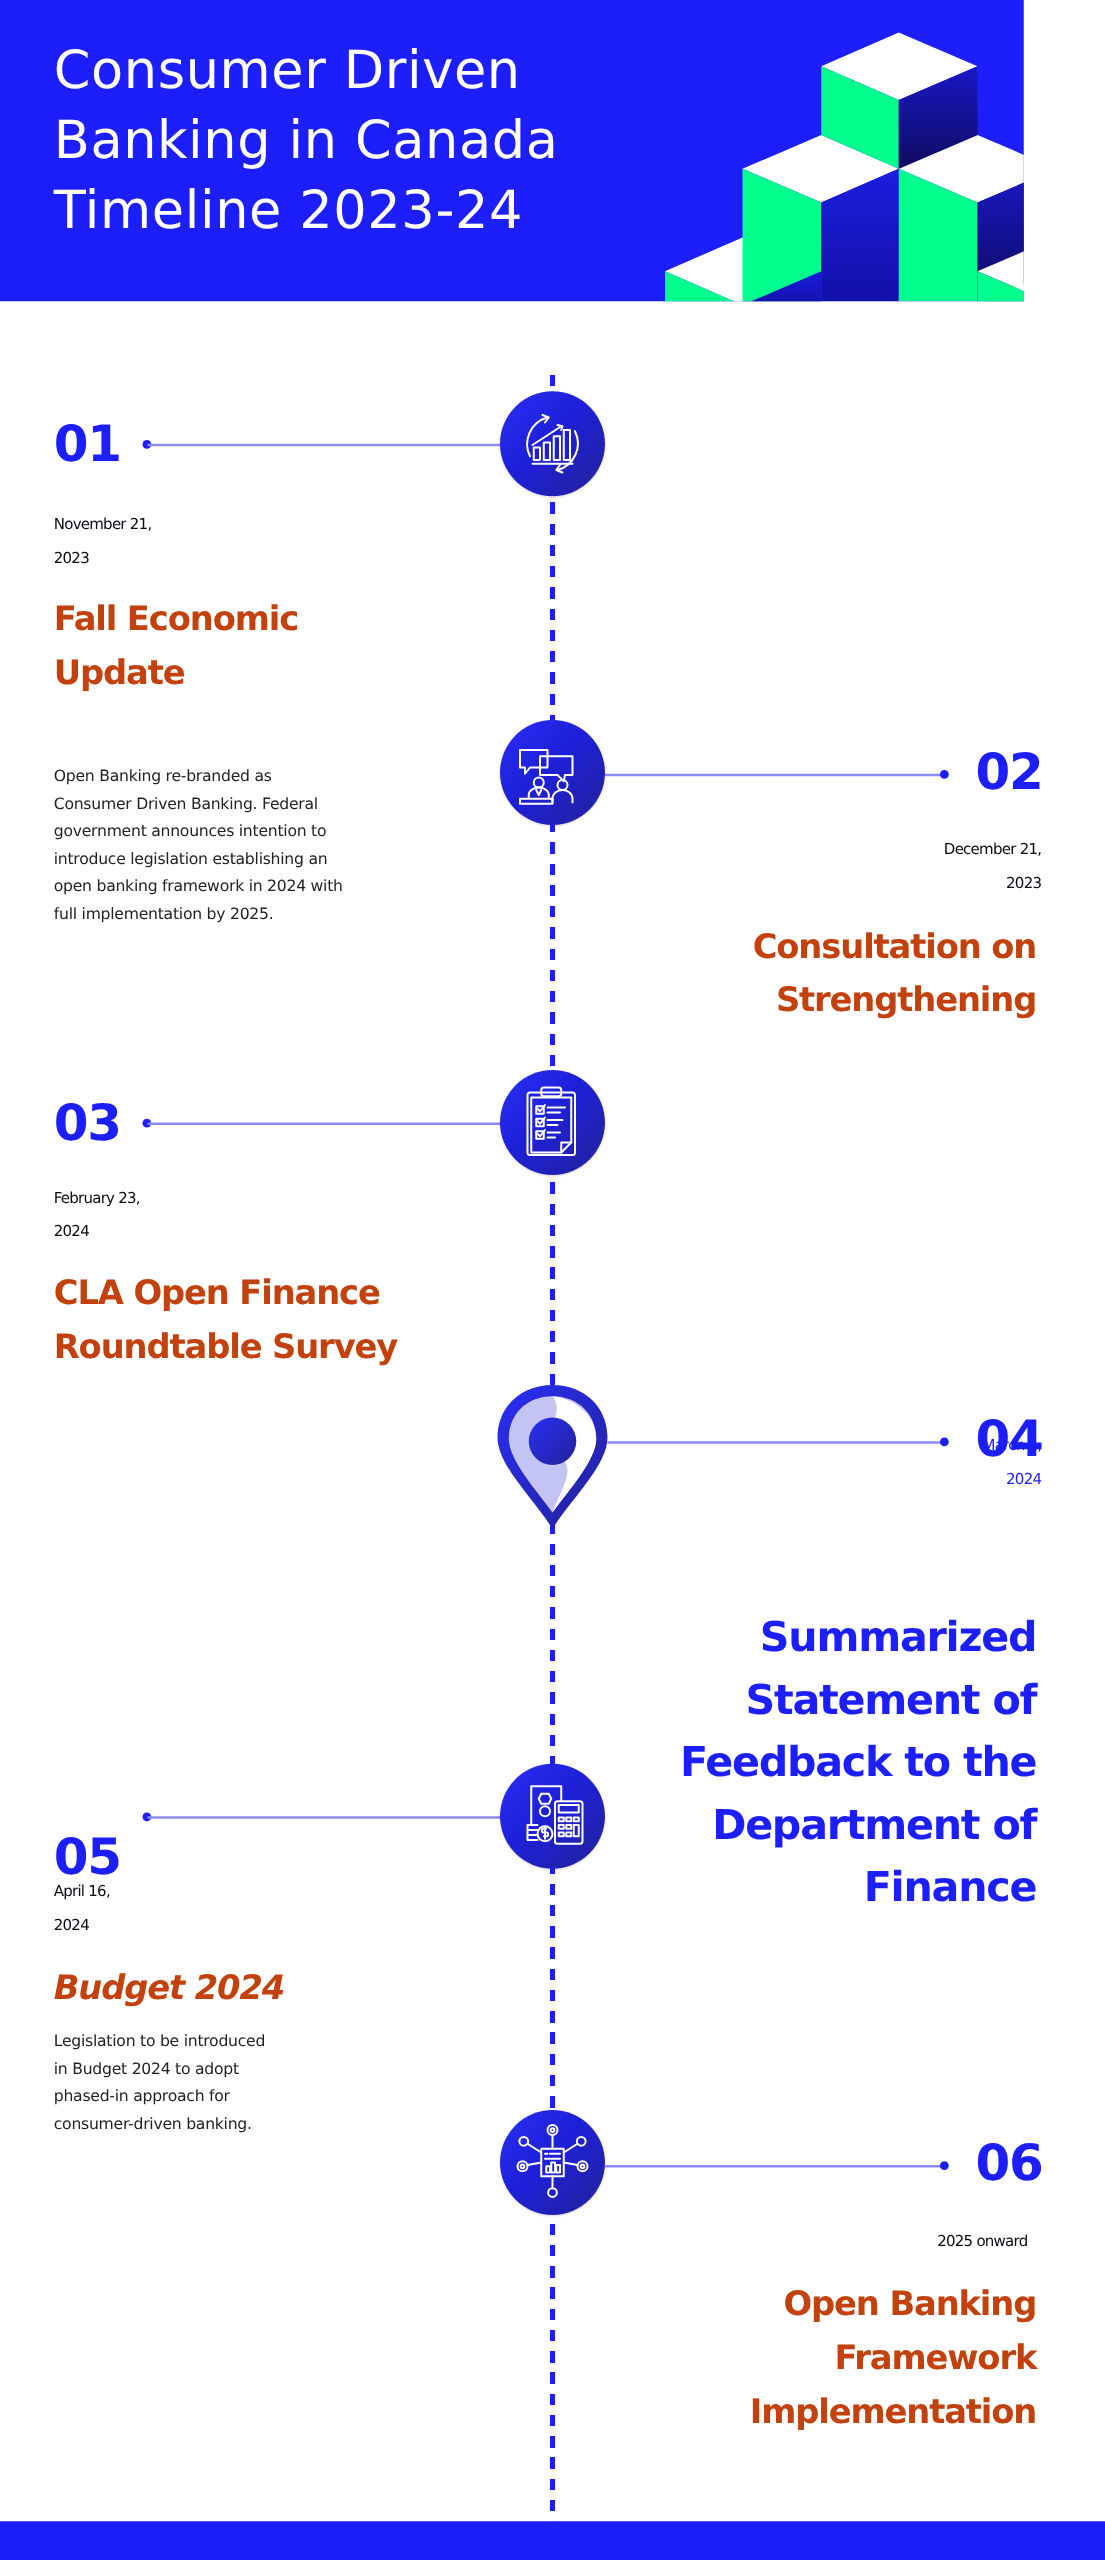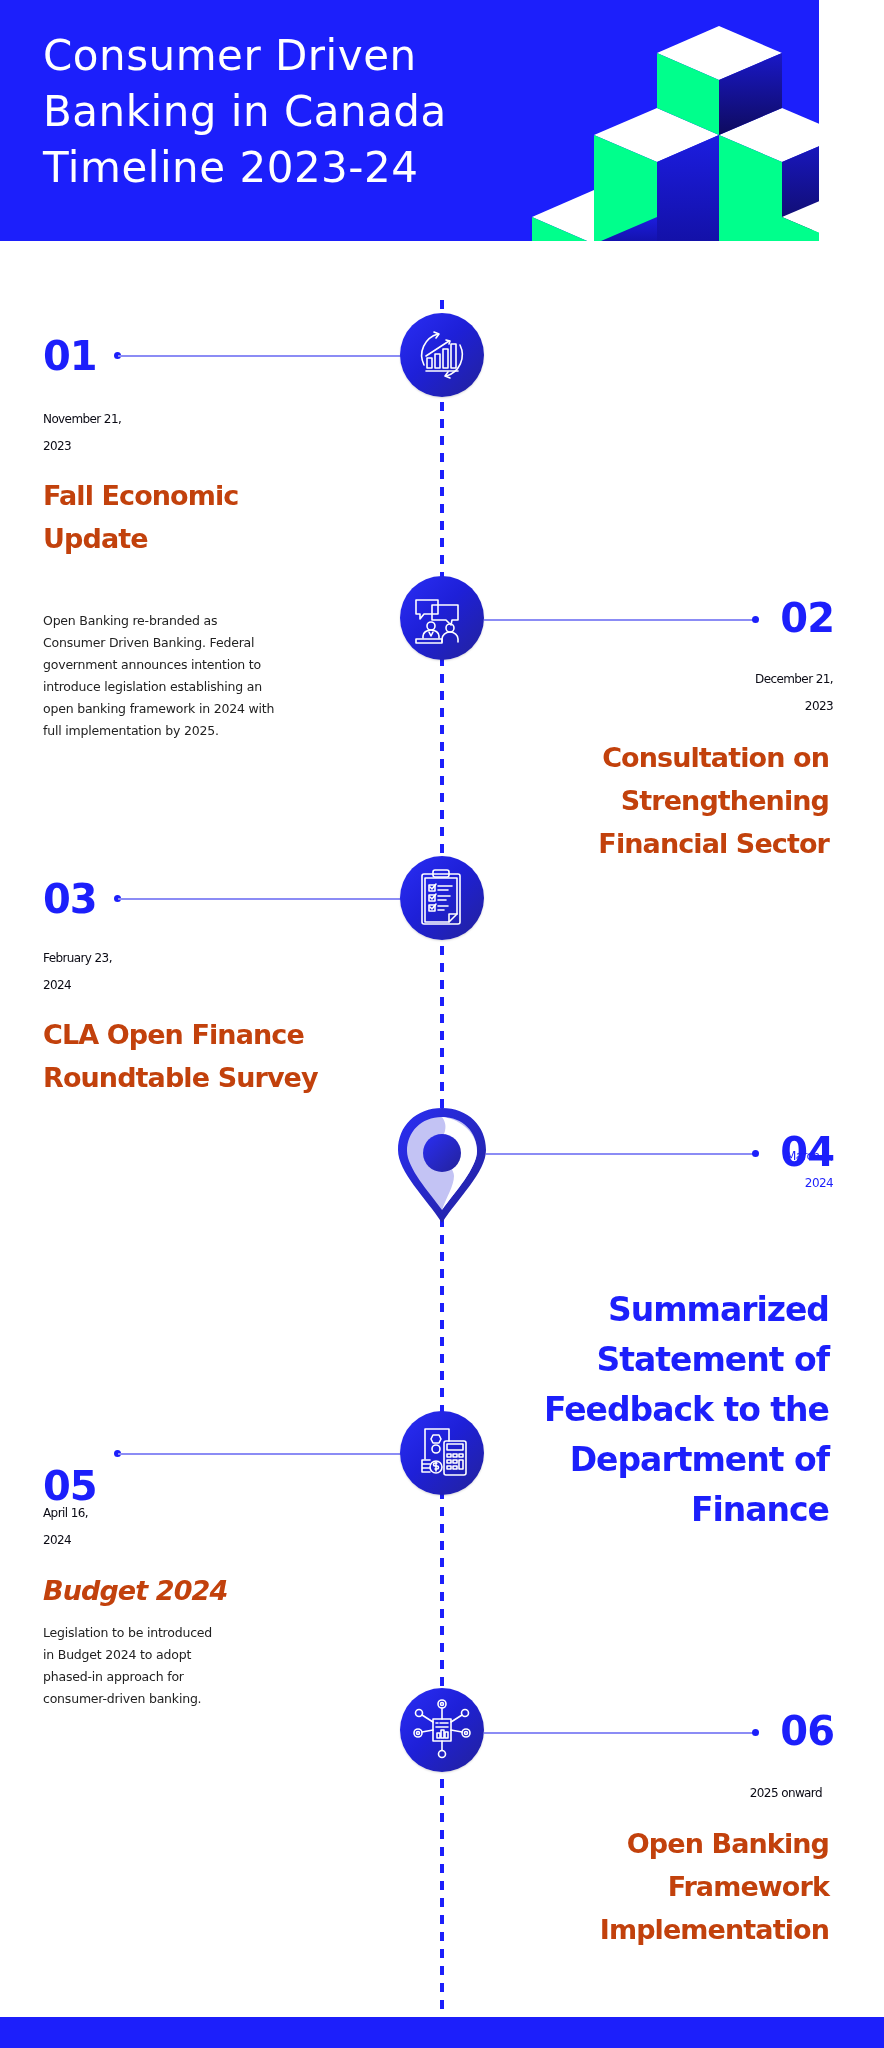--- a/index.html
+++ b/index.html
@@ -159,21 +159,20 @@
   <div class="connector" style="left:484px; top:619px; width:272px;"></div>
   <div class="dot" style="left:752px; top:616px;"></div>
   <div class="num right" style="right:50px; top:596px;">02</div>
   <div class="date right" style="right:51px; top:666px;">
     <span>December 21,</span>
     <span>2023</span>
   </div>
   <div class="title right" style="right:55px; top:736px;">
     <span>Consultation on</span>
     <span>Strengthening</span>
-    <span>Financial Sector</span>
   </div>
 </div>
 
 <div>
   <div class="num" style="left:43px; top:877px;">03</div>
   <div class="dot" style="left:114px; top:895px;"></div>
   <div class="connector" style="left:118px; top:898px; width:285px;"></div>
   <div class="node" style="left:400px; top:856px;">
     <svg viewBox="0 0 84 84" fill="none" stroke="#ffffff" stroke-width="1.6" stroke-linecap="round" stroke-linejoin="round">
       <rect x="22" y="18" width="38" height="50" rx="2"></rect>

